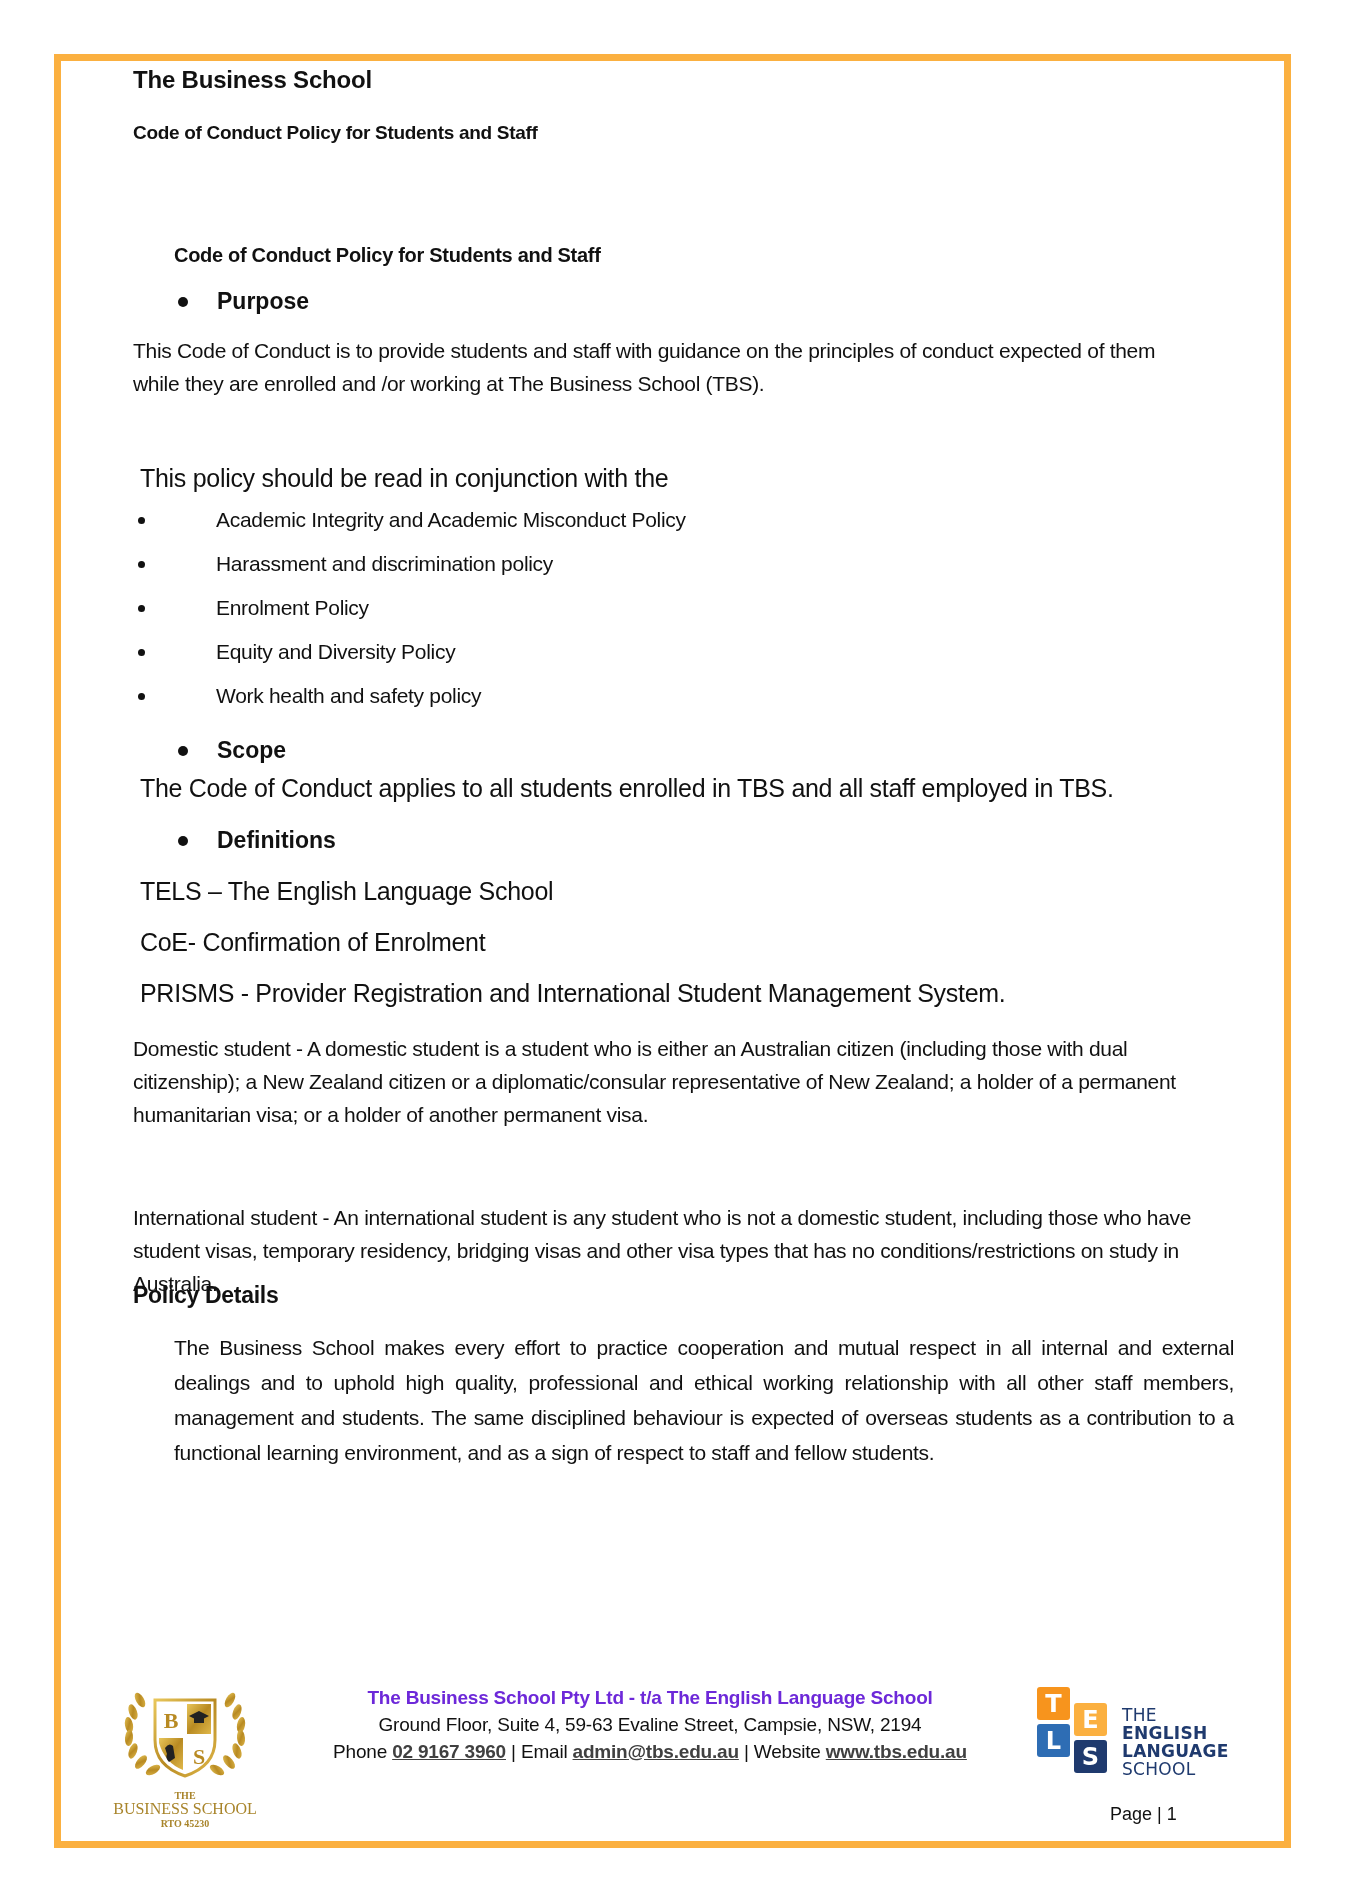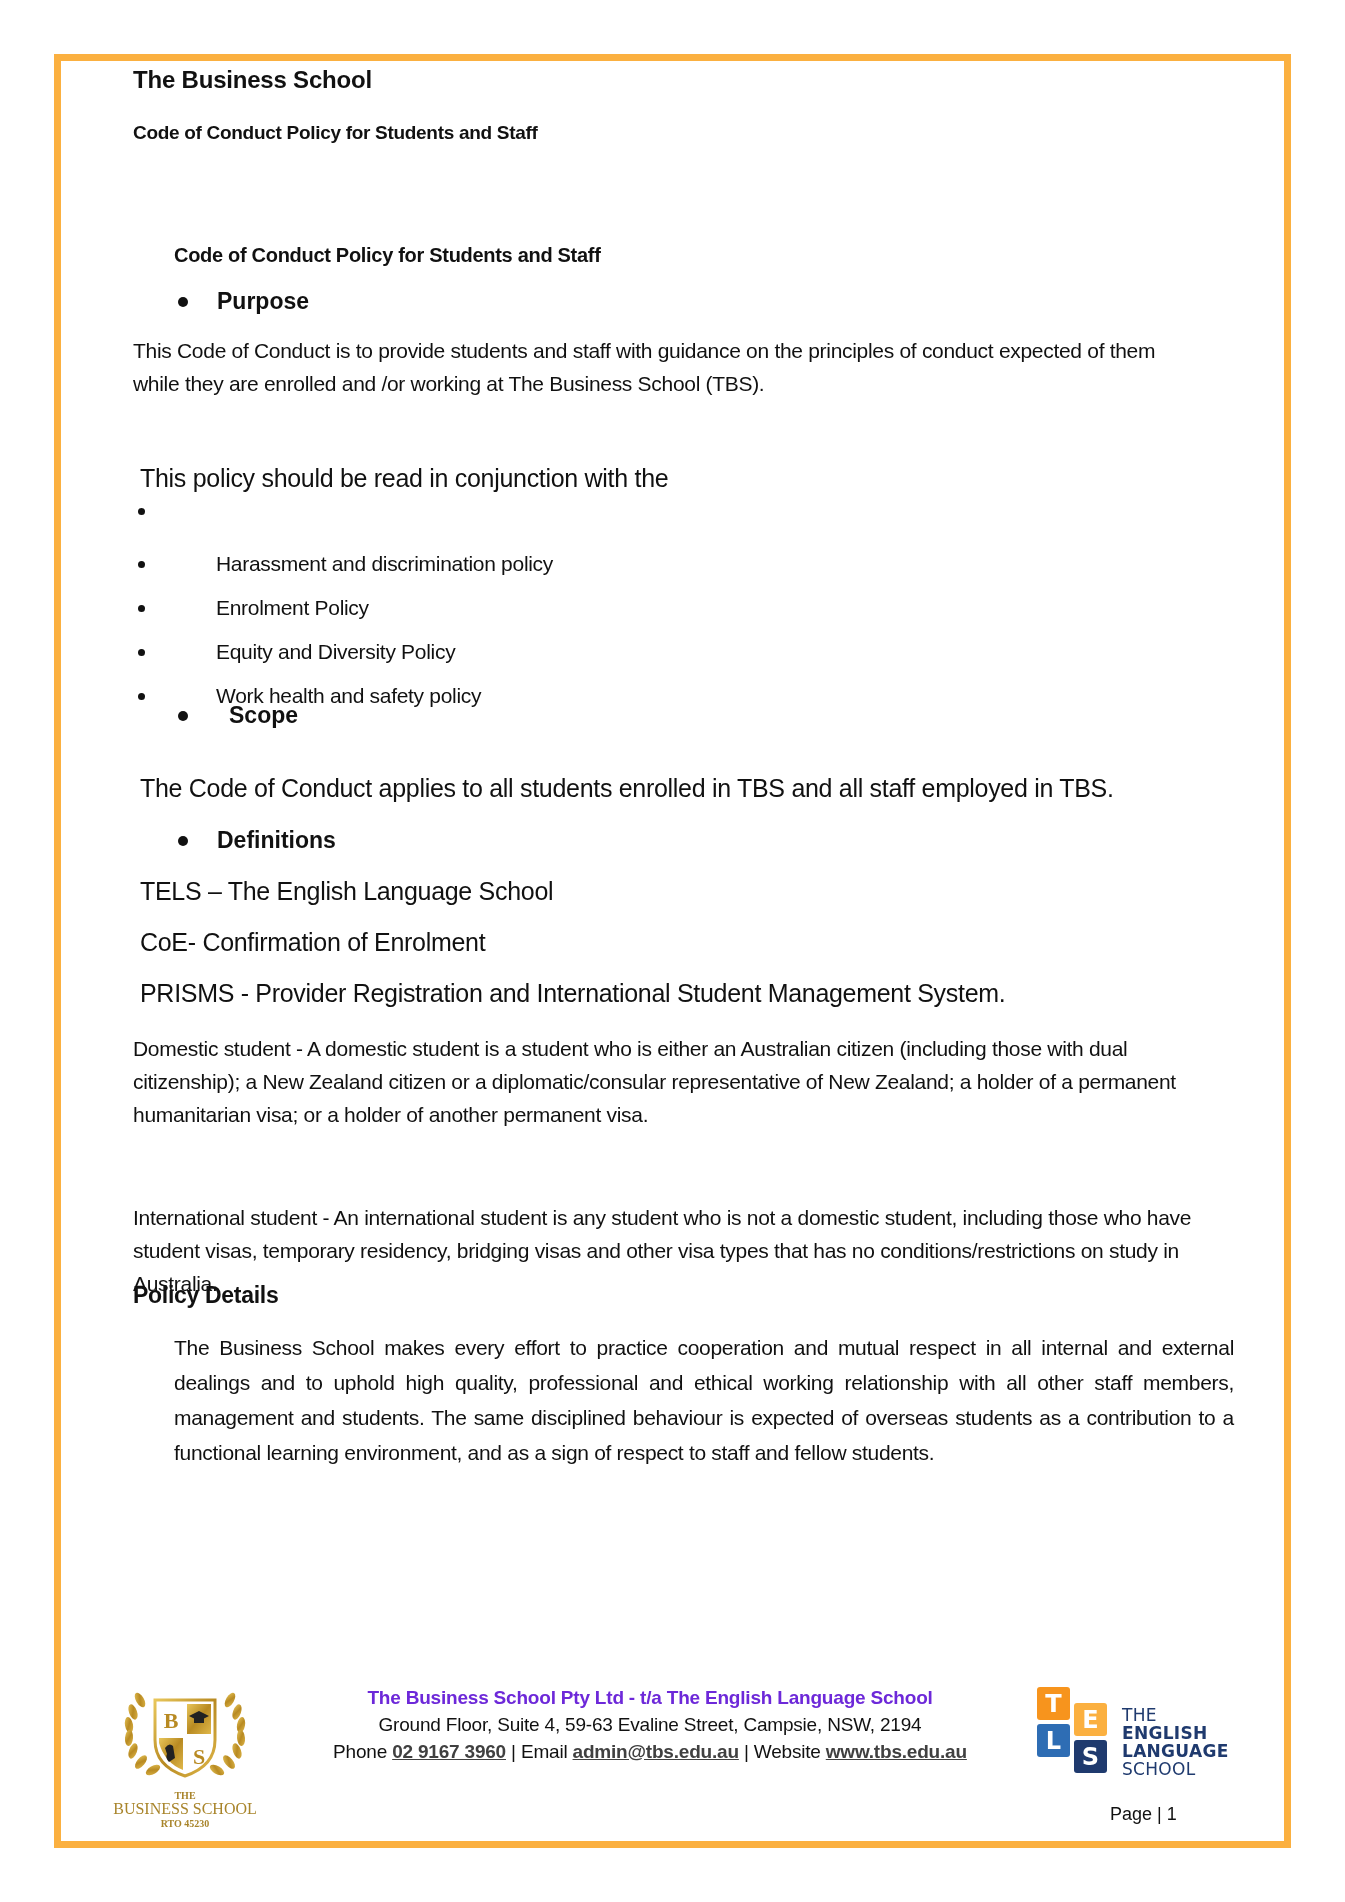--- a/index.html
+++ b/index.html
@@ -189,39 +189,40 @@
     <div class="heading-bullet" style="top:222px;">
       <span class="dot"></span>
       <span>Purpose</span>
     </div>
     <div class="para" style="top:268px;">This Code of Conduct is to provide students and staff with guidance on the principles of conduct expected of them while they are enrolled and /or working at The Business School (TBS).</div>
 
     <div class="plain-line" style="top:398px;">This policy should be read in conjunction with the</div>
 
     <div class="list-item" style="top:442px;">
       <span class="dot"></span>
+      <span>Academic Integrity and Academic Misconduct Policy</span>
     </div>
     <div class="list-item" style="top:486px;">
       <span class="dot"></span>
       <span>Harassment and discrimination policy</span>
     </div>
     <div class="list-item" style="top:530px;">
       <span class="dot"></span>
       <span>Enrolment Policy</span>
     </div>
     <div class="list-item" style="top:574px;">
       <span class="dot"></span>
       <span>Equity and Diversity Policy</span>
     </div>
     <div class="list-item" style="top:618px;">
       <span class="dot"></span>
       <span>Work health and safety policy</span>
     </div>
 
-    <div class="heading-bullet" style="top:636px;gap:12px;">
+    <div class="heading-bullet" style="top:671px;">
       <span class="dot"></span>
       <span>Scope</span>
     </div>
     <div class="plain-line" style="top:708px;">The Code of Conduct applies to all students enrolled in TBS and all staff employed in TBS.</div>
 
     <div class="heading-bullet" style="top:761px;">
       <span class="dot"></span>
       <span>Definitions</span>
     </div>
     <div class="plain-line" style="top:811px;">TELS – The English Language School</div>

